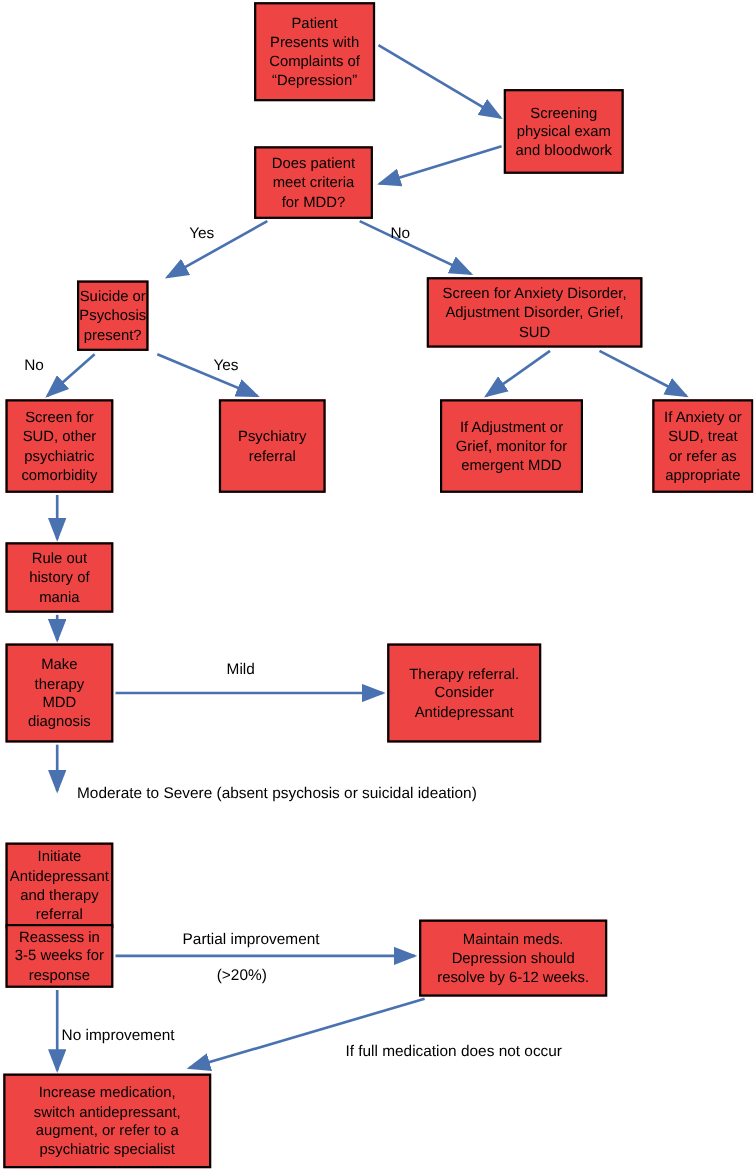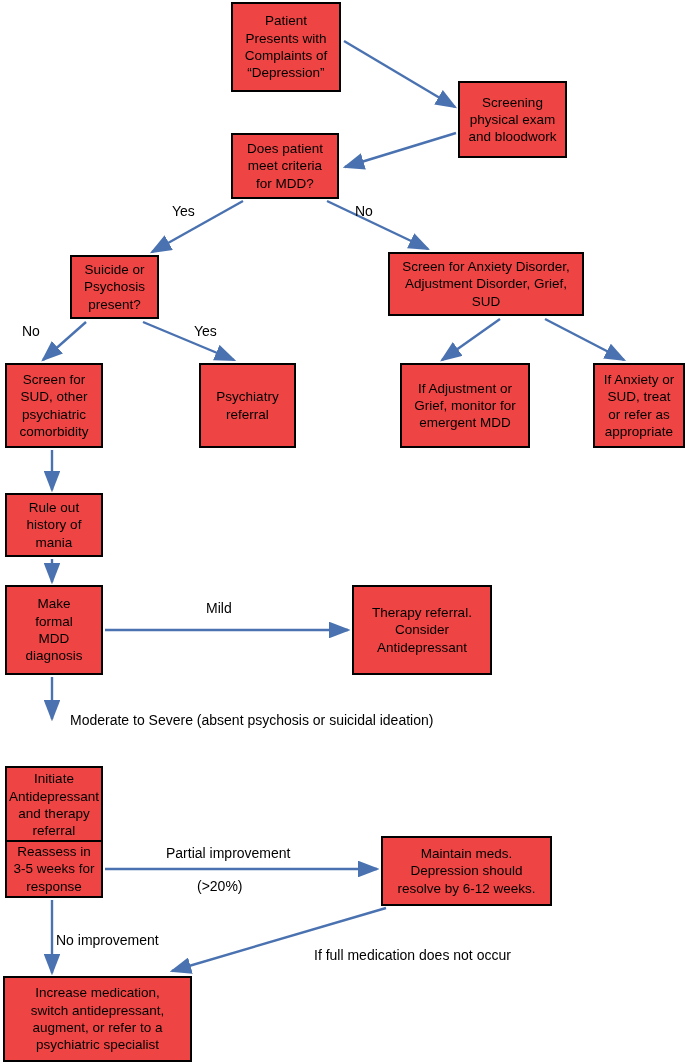--- a/index.html
+++ b/index.html
@@ -85,21 +85,21 @@
       <div class="node" style="left: 231px; top: 2px; width: 110px; height: 90px; border-color: rgb(0, 0, 0);">Patient
 Presents with
 Complaints of
 “Depression”</div>
       <div class="node" style="left: 458px; top: 81px; width: 109px; height: 77px; border-color: rgb(0, 0, 0);">Screening
 physical exam
 and bloodwork</div>
       <div class="node" style="left: 231px; top: 133px; width: 108px; height: 66px; border-color: rgb(0, 0, 0);">Does patient
 meet criteria
 for MDD?</div>
-      <div class="node" style="left: 70px; top: 255px; width: 89px; height: 64px; border-color: rgb(0, 0, 0);">Suicide or
+      <div class="node" style="left: 70px; top: 255px; width: 65px; height: 64px; border-color: rgb(0, 0, 0);">Suicide or
 Psychosis
 present?</div>
       <div class="node" style="left: 388px; top: 252px; width: 196px; height: 64px; border-color: rgb(0, 0, 0);">Screen for Anxiety Disorder,
 Adjustment Disorder, Grief,
 SUD</div>
       <div class="node" style="left: 5px; top: 363px; width: 98px; height: 85px; border-color: rgb(0, 0, 0);">Screen for
 SUD, other
 psychiatric
 comorbidity</div>
       <div class="node" style="left: 199px; top: 363px; width: 97px; height: 85px; border-color: rgb(0, 0, 0);">Psychiatry
@@ -108,21 +108,21 @@
 Grief, monitor for
 emergent MDD</div>
       <div class="node" style="left: 593px; top: 363px; width: 92px; height: 85px; border-color: rgb(0, 0, 0);">If Anxiety or
 SUD, treat
 or refer as
 appropriate</div>
       <div class="node" style="left: 5px; top: 493px; width: 98px; height: 64px; border-color: rgb(0, 0, 0);">Rule out
 history of
 mania</div>
       <div class="node" style="left: 5px; top: 585px; width: 98px; height: 90px; border-color: rgb(0, 0, 0);">Make
-formal
+therapy
 MDD
 diagnosis</div>
       <div class="node" style="left: 352px; top: 585px; width: 140px; height: 90px; border-color: rgb(0, 0, 0);">Therapy referral.
 Consider
 Antidepressant</div>
       <div class="node" style="left: 5px; top: 722px; width: 98px; height: 78px; border-color: rgb(0, 0, 0); margin-top: 44px;">Initiate
 Antidepressant
 and therapy
 referral</div>
       <div class="node" style="left: 5px; top: 840px; width: 98px; height: 58px; border-color: rgb(0, 0, 0);">Reassess in

